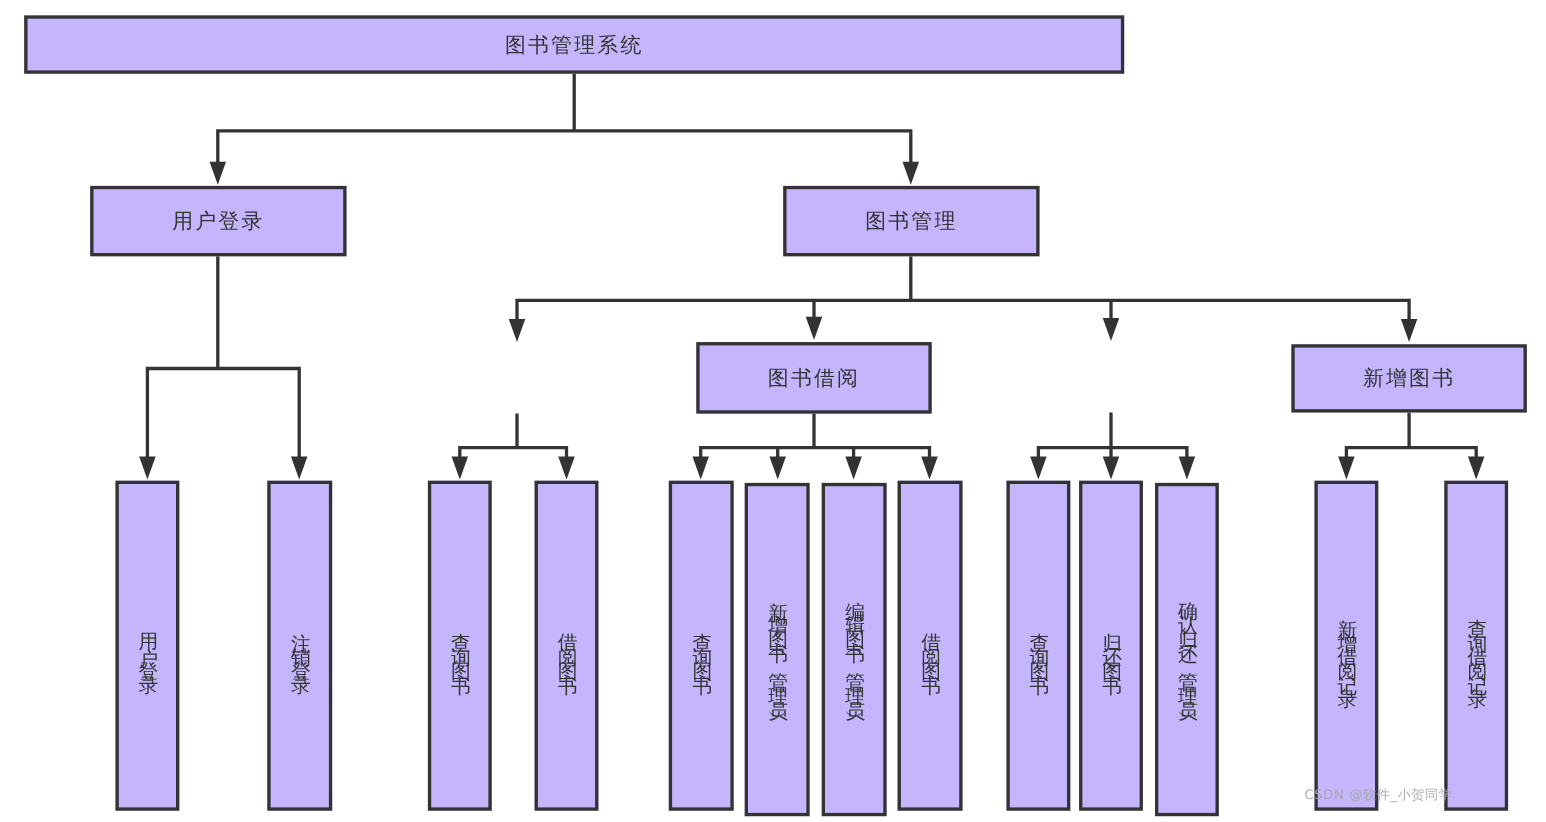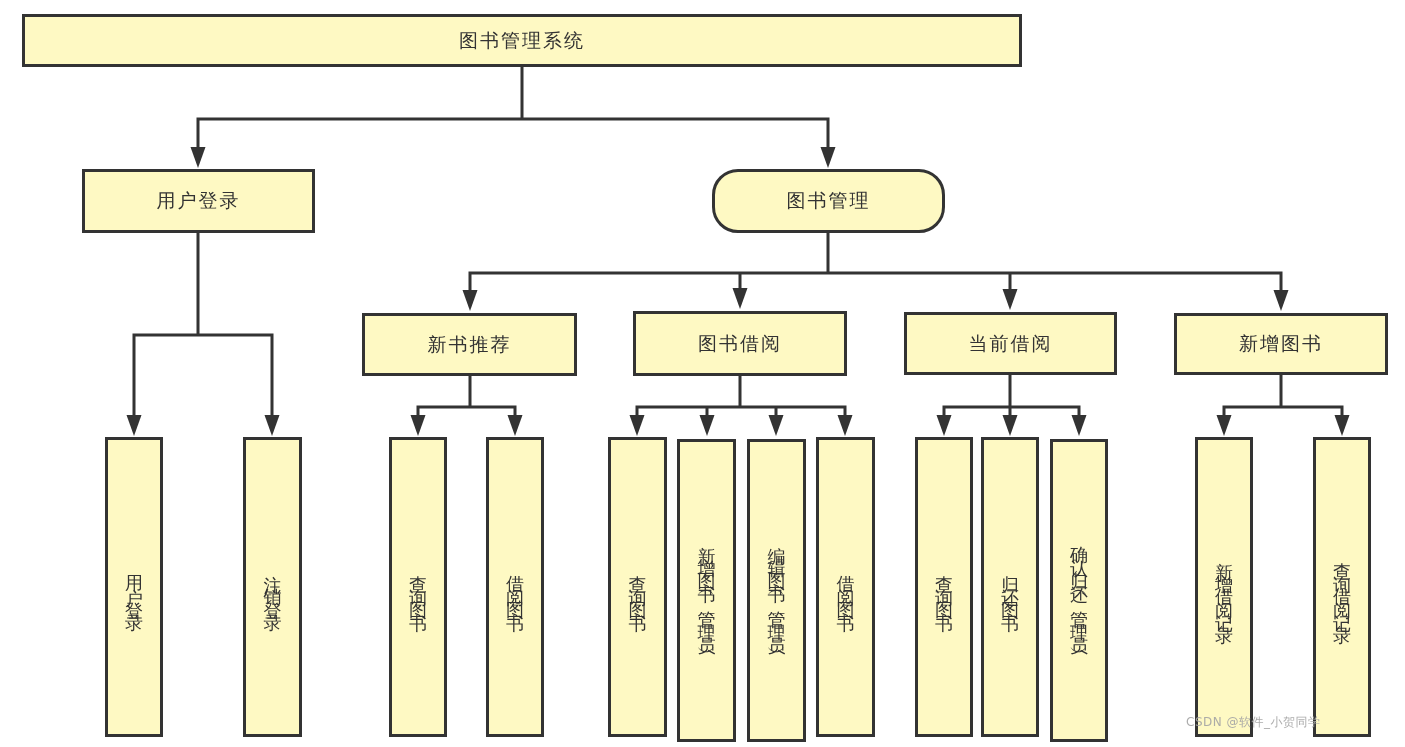--- a/index.html
+++ b/index.html
@@ -15,21 +15,21 @@
   .connectors {
     position: absolute;
     left: 0; top: 0;
     width: 1405px; height: 747px;
     z-index: 1;
   }
   .node {
     position: absolute;
     box-sizing: border-box;
     border: 3px solid #333333;
-    background: #fef9c3;
+    background: #c4b5fd;
     display: flex;
     align-items: center;
     justify-content: center;
     z-index: 2;
   }
   .hlabel {
     font-size: 19px;
     letter-spacing: 2px;
     color: #333333;
     white-space: nowrap;
@@ -98,32 +98,26 @@
     </g>
   </svg>
 
   <div class="node" style="left:22px; top:14px; width:1000px; height:53px;">
     <span class="hlabel">图书管理系统</span>
   </div>
 
   <div class="node" style="left:82px; top:169px; width:233px; height:64px;">
     <span class="hlabel">用户登录</span>
   </div>
-  <div class="node" style="left:712px; top:169px; width:233px; height:64px;border-radius:26px;">
+  <div class="node" style="left:712px; top:169px; width:233px; height:64px;">
     <span class="hlabel">图书管理</span>
   </div>
 
-  <div class="node" style="left:362px; top:313px; width:215px; height:63px;">
-    <span class="hlabel">新书推荐</span>
-  </div>
   <div class="node" style="left:633px; top:311px; width:214px; height:65px;justify-content:center;">
     <span class="hlabel">图书借阅</span>
-  </div>
-  <div class="node" style="left:904px; top:312px; width:213px; height:63px;">
-    <span class="hlabel">当前借阅</span>
   </div>
   <div class="node" style="left:1174px; top:313px; width:214px; height:62px;">
     <span class="hlabel">新增图书</span>
   </div>
 
   <div class="node" style="left:105px; top:437px; width:58px; height:300px;">
     <span class="vlabel">用户登录</span>
   </div>
   <div class="node" style="left:243px; top:437px; width:59px; height:300px;">
     <span class="vlabel">注销登录</span>

